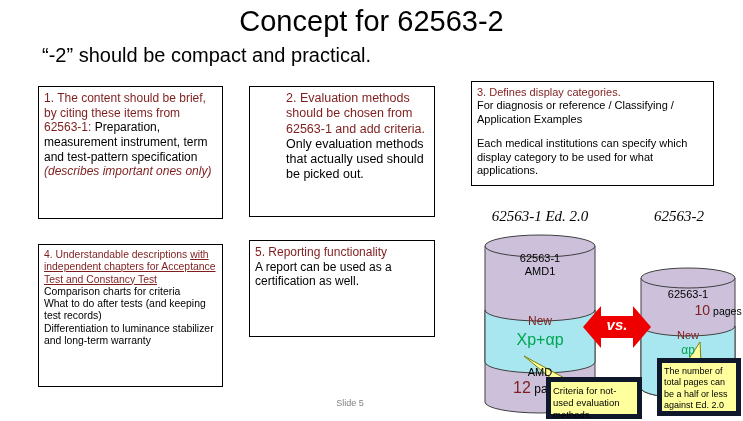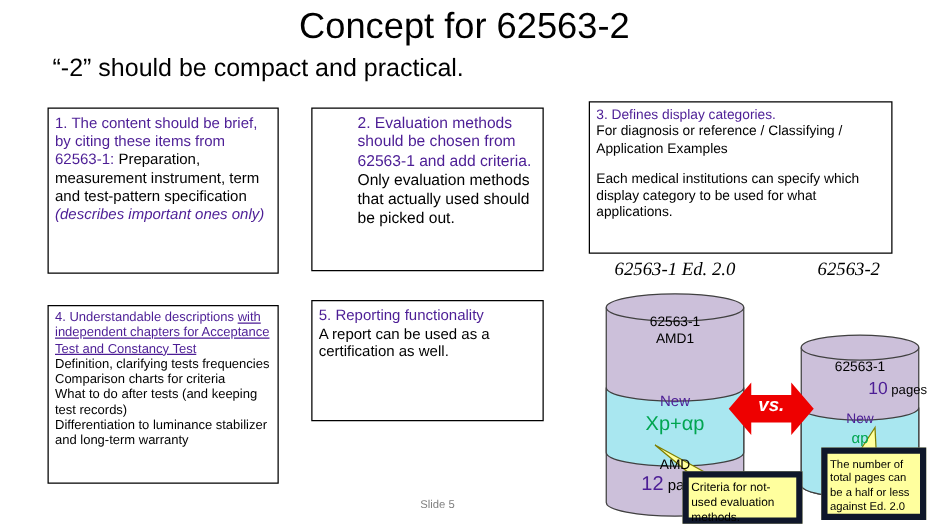--- a/index.html
+++ b/index.html
@@ -3,24 +3,24 @@
 <meta charset="utf-8">
 <style>
   html,body{margin:0;padding:0;background:#fff;}
   .slide{position:relative;width:743px;height:421px;background:#ffffff;overflow:hidden;
          font-family:"Liberation Sans",sans-serif;color:#000;}
   .title{position:absolute;top:5px;left:0;width:100%;text-align:center;font-size:29px;}
   .subtitle{position:absolute;top:44px;left:30px;font-size:20px;margin-left:12px;}
   .pbox{position:absolute;border:1px solid #000;padding:4px 5px;box-sizing:border-box;line-height:1.22;background:#fff;}
   #b1{left:38px;top:86px;width:185px;height:133px;font-size:12px;}
   #b2{left:249px;top:86px;width:186px;height:131px;font-size:12.5px;padding-left:36px;}
-  #b3{left:471px;top:81px;width:243px;height:122px;font-size:11px;}
+  #b3{left:471px;top:81px;width:243px;height:105px;font-size:11px;}
   #b4{left:38px;top:244px;width:185px;height:143px;font-size:10.4px;line-height:1.18;}
   #b5{left:249px;top:240px;width:186px;height:97px;font-size:12px;}
-  .red{color:#4c1d95;}
+  .red{color:#7f1d1d;}
   .it{font-style:italic;}
   .u{text-decoration:underline;}
   .green{color:#00a550;}
   .gap{height:11px;}
   .shapes{position:absolute;left:0;top:0;pointer-events:none;}
   .ct{position:absolute;text-align:center;line-height:1.1;}
   .dlabel{position:absolute;text-align:center;font-family:"Liberation Serif",serif;font-style:italic;font-size:15px;}
   #lbl-l{left:470px;top:208px;width:140px;}
   #lbl-r{left:624px;top:208px;width:110px;}
   #lc1{left:485px;top:252px;width:110px;font-size:11px;}
@@ -62,21 +62,20 @@
 
   <div class="pbox" id="b3">
     <div class="red">3. Defines display categories. </div>
     <div>For diagnosis or reference / Classifying / Application Examples</div>
     <div class="gap"></div>
     <div>Each medical institutions can specify which display category to be used for what applications.</div>
   </div>
 
   <div class="pbox" id="b4">
     <span class="red">4. Understandable descriptions </span><span class="red u">with independent chapters for Acceptance Test and Constancy Test</span>
-    <div>Definition, clarifying tests frequencies</div>
     <div>Comparison charts for criteria</div>
     <div>What to do after tests (and keeping test records)</div>
     <div>Differentiation to luminance stabilizer and long-term warranty</div>
   </div>
 
   <div class="pbox" id="b5">
     <div class="red">5. Reporting functionality </div>
     <div>A report can be used as a certification as well.</div>
   </div>
 

